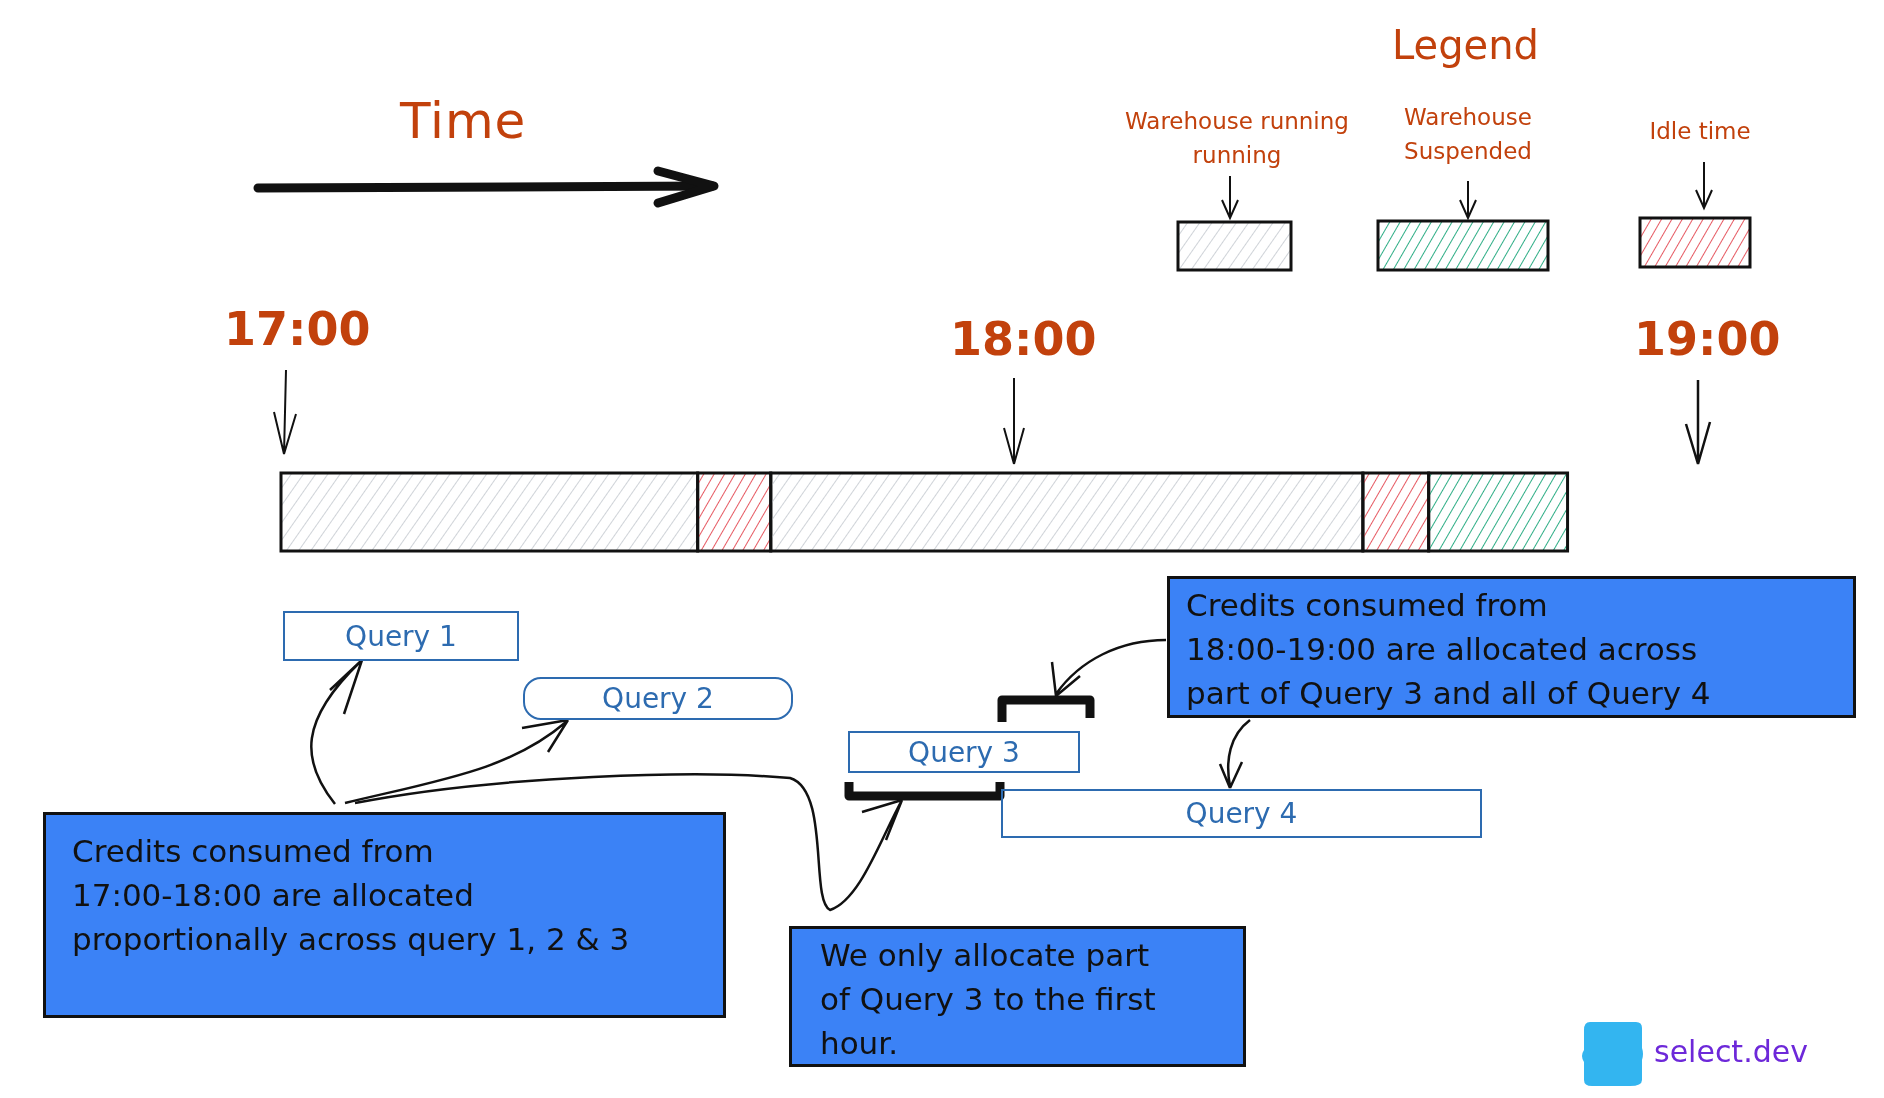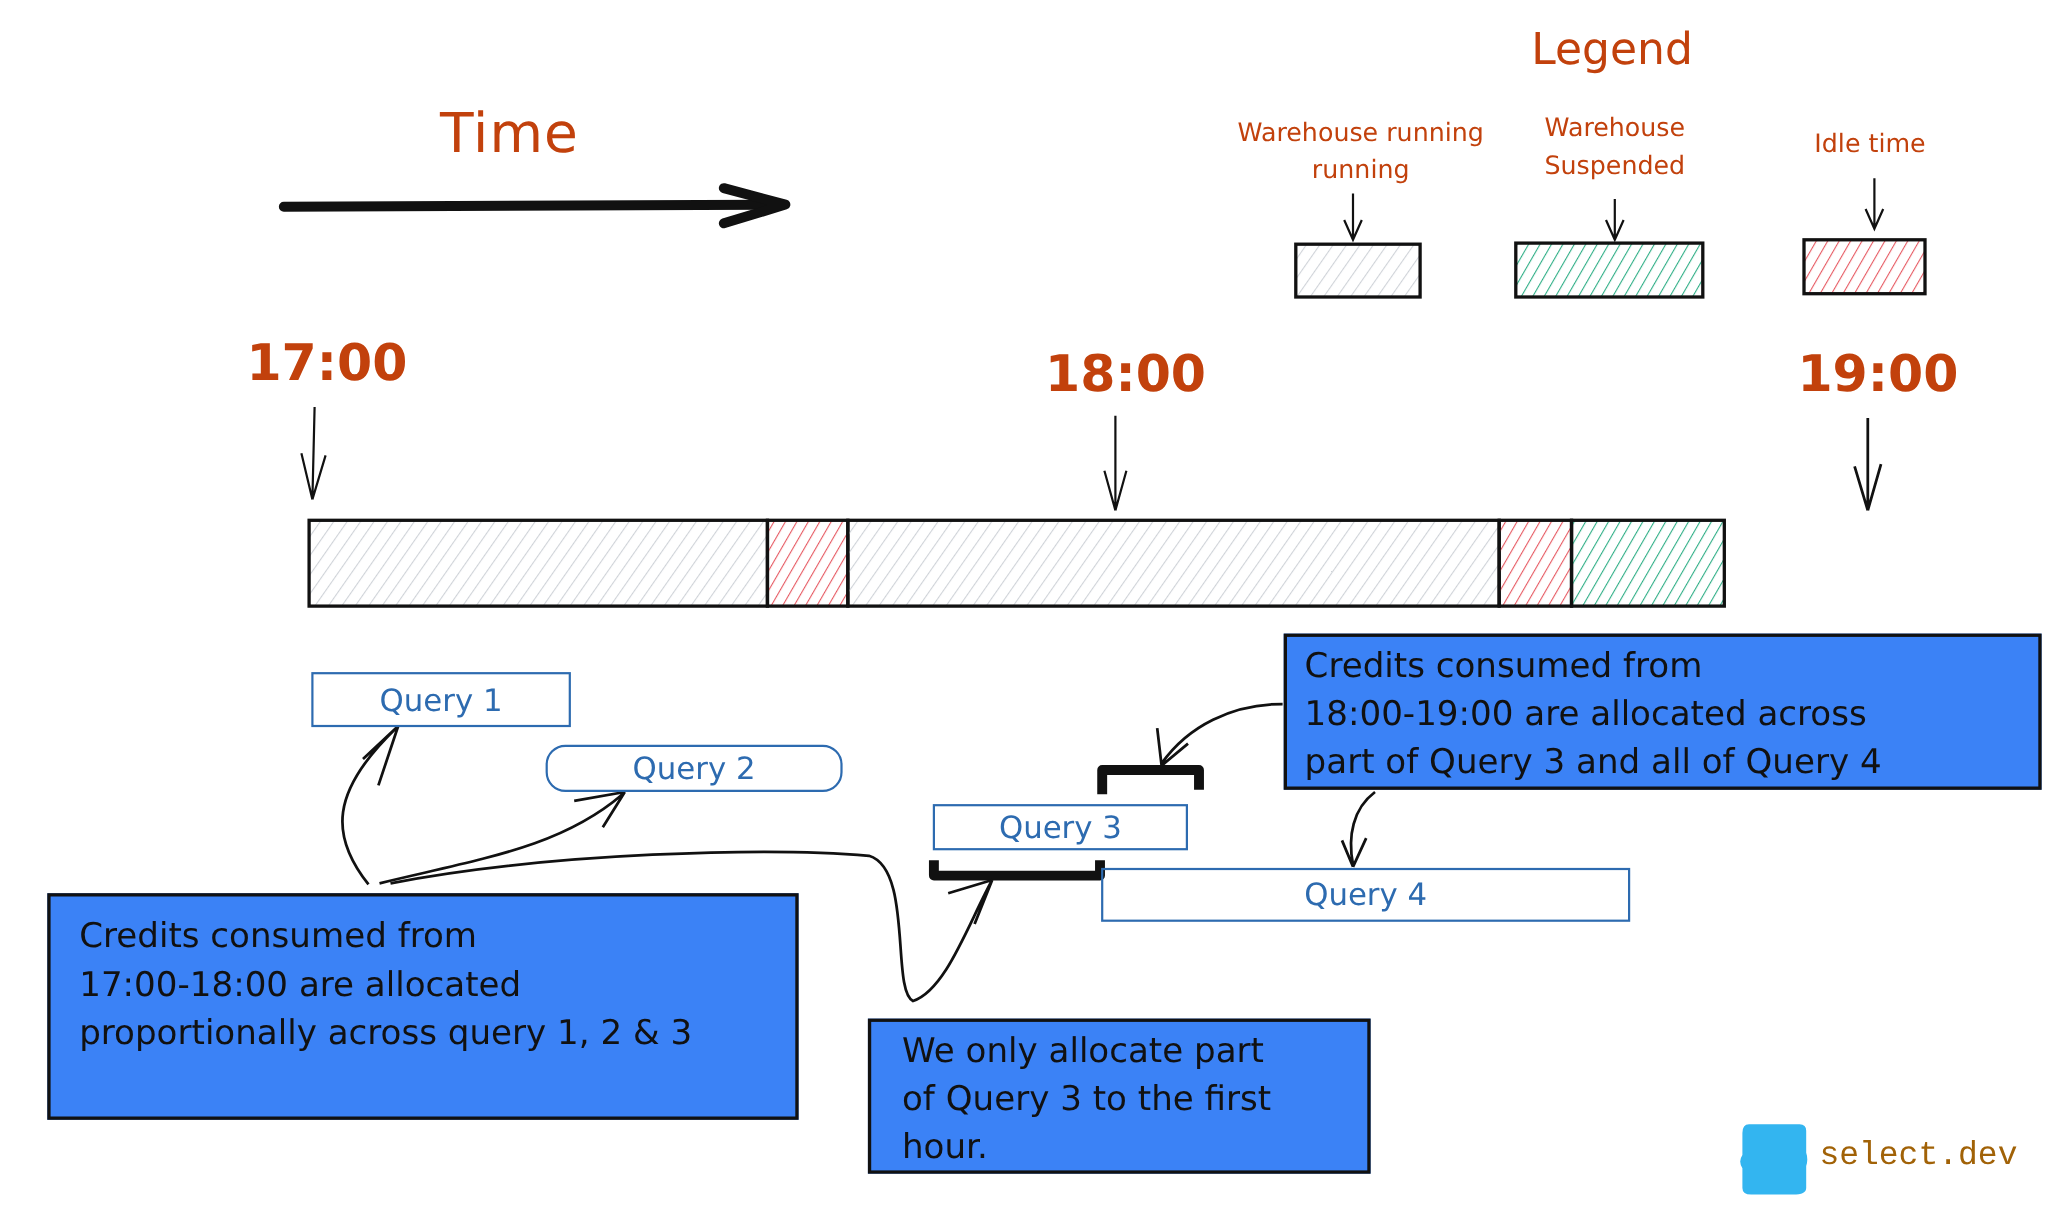--- a/index.html
+++ b/index.html
@@ -10,21 +10,21 @@
   .title-time { left: 400px; top: 92px; font-size: 50px; letter-spacing: 1px; }
   .legend-title { left: 1392px; top: 22px; font-size: 40px; }
   .legend-label { font-size: 23px; text-align: center; line-height: 34px; }
   .time-label { font-size: 46px; font-weight: bold; }
   .query-box { border: 2.5px solid #2d6bb0; color: #2d6bb0; box-sizing: border-box;
                display: flex; align-items: center; justify-content: center;
                font-size: 28px; background: transparent; }
   .note-box { border: 3px solid #111; box-sizing: border-box; background: #3b82f6;
               font-size: 31px; line-height: 44px; padding: 8px 26px; }
   .note-box div { white-space: nowrap; }
-  .brand-text { left: 1654px; top: 1034px; font-size: 30px; color: #a16207; font-family: Liberation Mono, monospace; }
+  .brand-text { left: 1654px; top: 1034px; font-size: 30px; color: #6d28d9; }
   svg.overlay { position: absolute; left: 0; top: 0; }
 </style>
 </head>
 <body>
 
 <svg class="overlay" width="1884" height="1098">
   <defs>
     <pattern id="hatch-running" patternUnits="userSpaceOnUse" width="10" height="10" patternTransform="rotate(35)">
       <line x1="0" y1="0" x2="0" y2="10" stroke="#cfd3d8" stroke-width="2"></line>
     </pattern>
@@ -91,21 +91,21 @@
 </div>
 <div class="abs hand legend-label" style="left:1620px; top:114px; width:160px;">
   <div>Idle time</div>
 </div>
 
 <div class="abs hand time-label" style="left:224px; top:302px;">17:00</div>
 <div class="abs hand time-label" style="left:950px; top:312px;">18:00</div>
 <div class="abs hand time-label" style="left:1634px; top:312px;">19:00</div>
 
 <div class="abs query-box" style="left:283px; top:611px; width:236px; height:50px;">Query 1</div>
-<div class="abs query-box" style="left:496px; top:677px; width:270px; height:43px;border-radius:18px;">Query 2</div>
+<div class="abs query-box" style="left:523px; top:677px; width:270px; height:43px;border-radius:18px;">Query 2</div>
 <div class="abs query-box" style="left:848px; top:731px; width:232px; height:42px;">Query 3</div>
 <div class="abs query-box" style="left:1001px; top:789px; width:481px; height:49px;">Query 4</div>
 
 <div class="abs note-box" style="left:43px; top:812px; width:683px; height:206px; padding-top:14px;">
   <div>Credits consumed from</div>
   <div>17:00-18:00 are allocated</div>
   <div>proportionally across query 1, 2 &amp; 3</div>
 </div>
 <div class="abs note-box" style="left:789px; top:926px; width:457px; height:141px; padding:4px 28px;">
   <div>We only allocate part</div>

